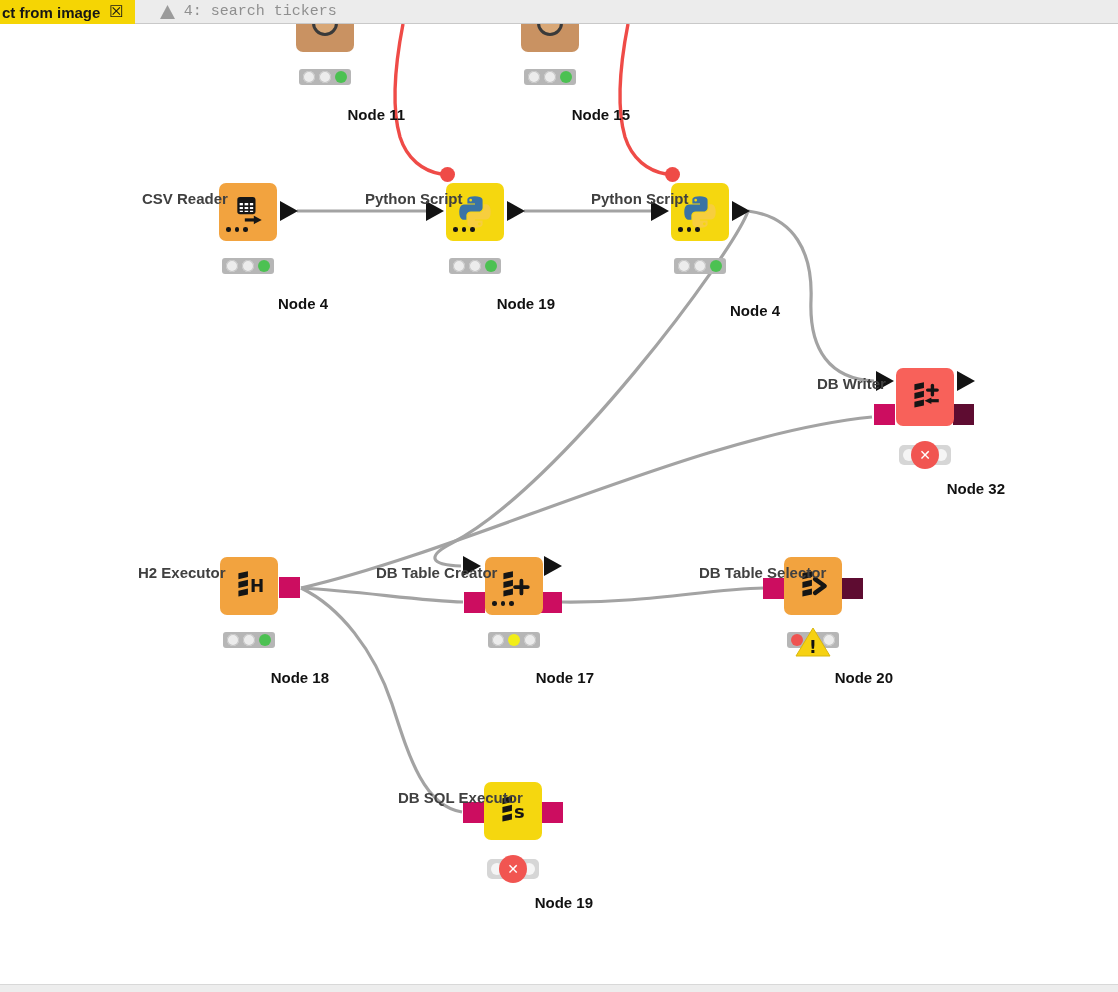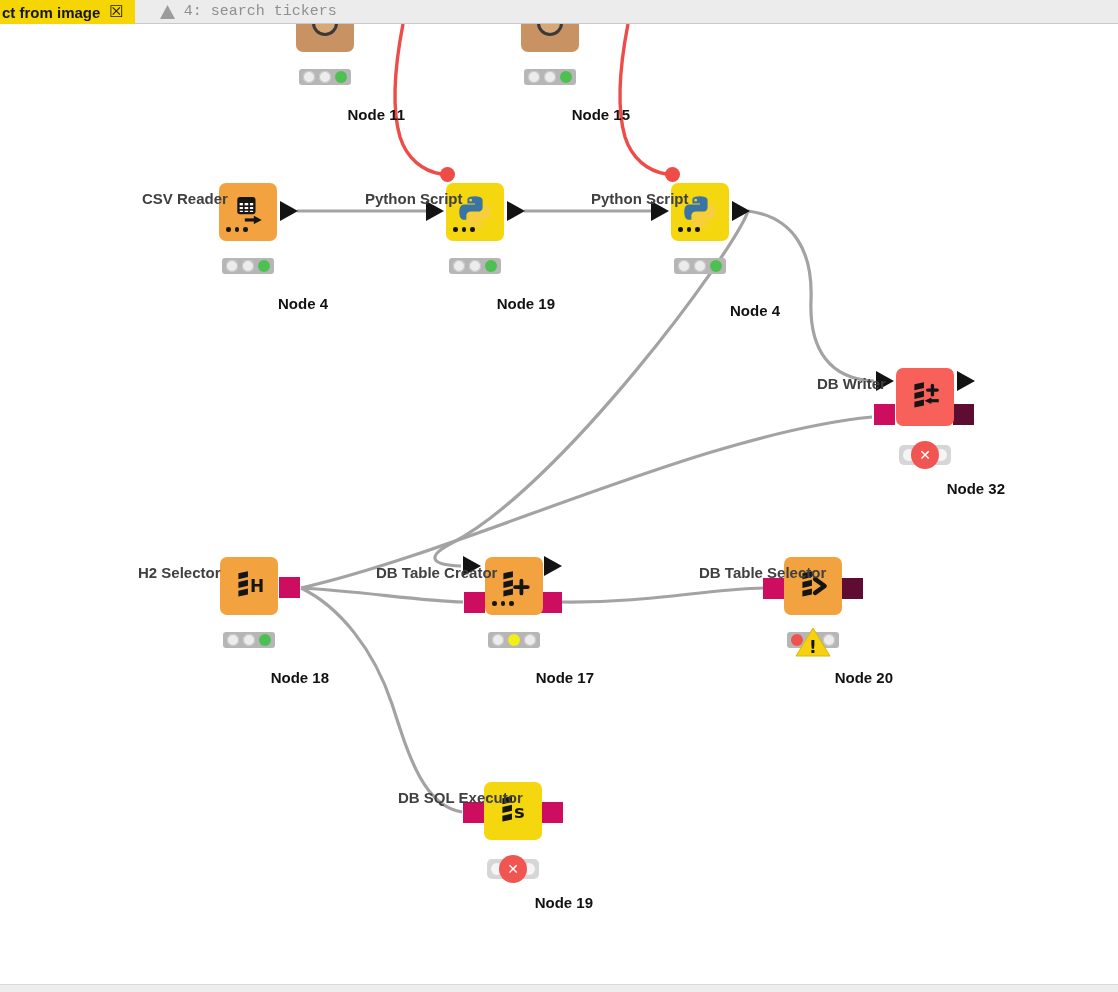--- a/index.html
+++ b/index.html
@@ -185,21 +185,21 @@
     <div class="port-tri" style="left: 876px; top: 371px;"></div>
     <div class="port-tri" style="left: 957px; top: 371px;"></div>
     <div class="port-sq" style="left: 874px; top: 404px; background: rgb(204, 13, 96);"></div>
     <div class="port-sq" style="left: 953px; top: 404px; background: rgb(94, 12, 49);"></div>
     <div class="err-bar" style="left: 899px; top: 445px;">
       <div class="err-side" style="left: 4px;"></div>
       <div class="err-side" style="right: 4px;"></div>
       <div class="err-circle">✕</div>
     </div>
     <div class="node-label" style="left: 845px; top: 480px;">Node 32</div>
-    <div class="node-title" style="left: 138px; top: 523px;">H2 Selector</div>
+    <div class="node-title" style="left: 138px; top: 523px;">H2 Executor</div>
     <div class="node-body" style="left: 220px; top: 557px; background: rgb(242, 163, 63);">
       <svg width="36" height="36" viewBox="0 0 34 34">
         <path d="M7 5 L16 3 L16 8.6 L7 10.6 Z M7 13.2 L16 11.2 L16 16.8 L7 18.8 Z M7 21.4 L16 19.4 L16 25 L7 27 Z" fill="#151515"></path>
         <text x="18" y="23" font-size="16" font-weight="bold" fill="#151515" font-family="DejaVu Sans,sans-serif">H</text>
       </svg>
     </div>
     <div class="port-sq" style="left: 279px; top: 577px; background: rgb(204, 13, 96);"></div>
     <div class="tl-bar" style="left: 223px; top: 632px;">
       <div class="tl-dot" style="left: 4px; background: rgb(236, 236, 236); box-shadow: rgb(196, 196, 196) 0px 0px 0px 1px inset;"></div>
       <div class="tl-dot" style="left: 20px; background: rgb(236, 236, 236); box-shadow: rgb(196, 196, 196) 0px 0px 0px 1px inset;"></div>

